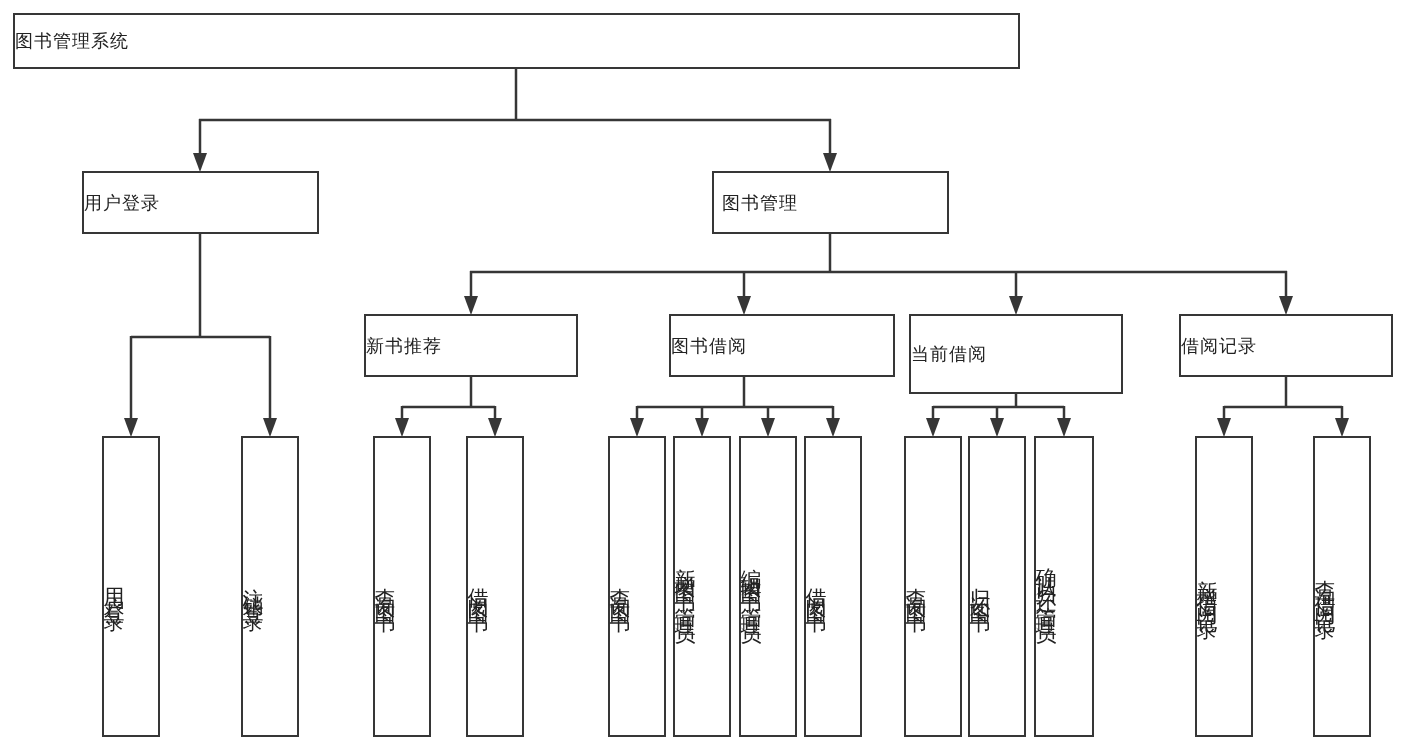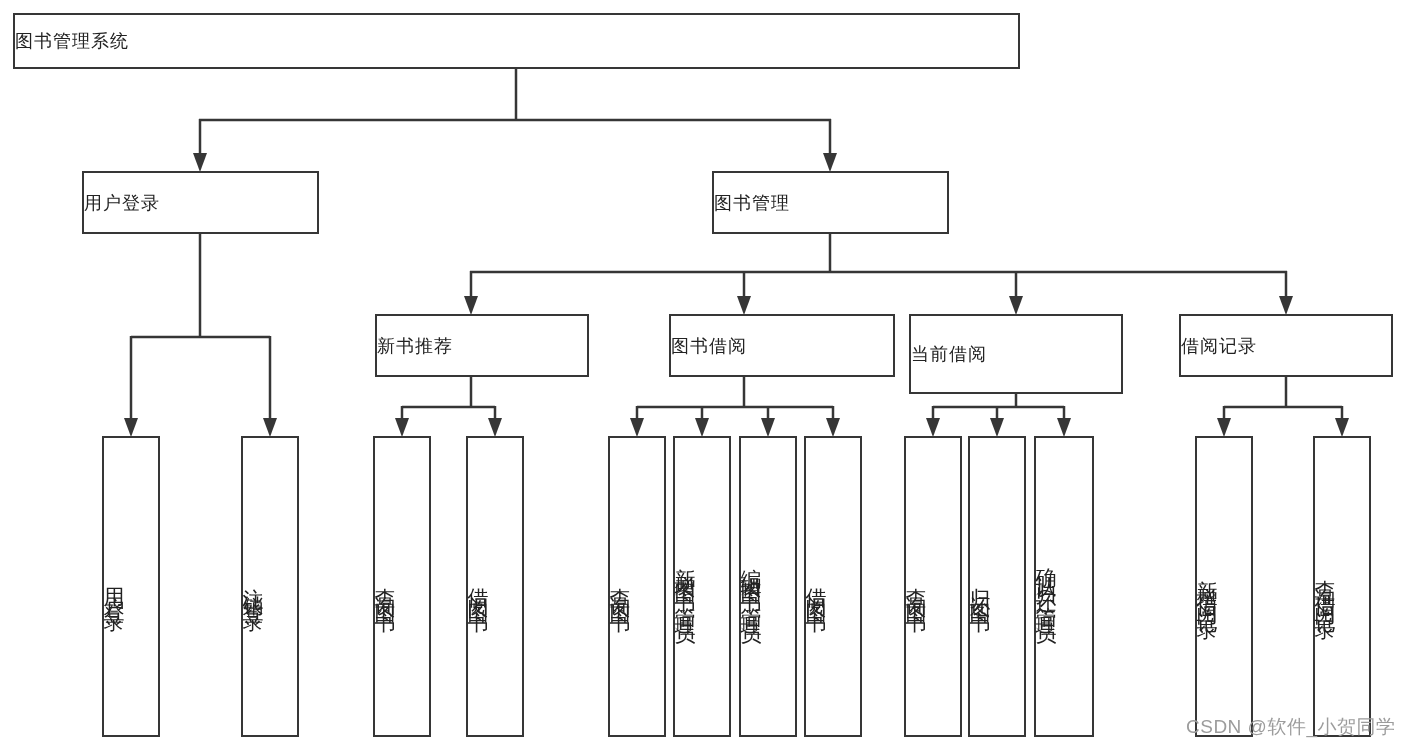--- a/index.html
+++ b/index.html
@@ -138,25 +138,25 @@
     </g>
   </svg>
 
   <div class="box" style="left:13px; top:13px; width:1007px; height:56px;">
     <span class="lbl">图书管理系统</span>
   </div>
 
   <div class="box" style="left:82px; top:171px; width:237px; height:63px;">
     <span class="lbl">用户登录</span>
   </div>
-  <div class="box" style="left:712px; top:171px; width:237px; height:63px;">
+  <div class="box" style="left:712px; top:171px; width:237px; height:63px;padding-left:8px;">
     <span class="lbl">图书管理</span>
   </div>
 
-  <div class="box" style="left:364px; top:314px; width:214px; height:63px;margin-left:11px;">
+  <div class="box" style="left:364px; top:314px; width:214px; height:63px;">
     <span class="lbl">新书推荐</span>
   </div>
   <div class="box" style="left:669px; top:314px; width:226px; height:63px;">
     <span class="lbl">图书借阅</span>
   </div>
   <div class="box" style="left:909px; top:314px; width:214px; height:80px;">
     <span class="lbl">当前借阅</span>
   </div>
   <div class="box" style="left:1179px; top:314px; width:214px; height:63px;">
     <span class="lbl">借阅记录</span>
@@ -199,15 +199,14 @@
     <span class="lbl">确认归还（管理员）</span>
   </div>
 
   <div class="box leaf" style="left:1195px; top:436px; width:58px; height:301px;">
     <span class="lbl">新增借阅记录</span>
   </div>
   <div class="box leaf" style="left:1313px; top:436px; width:58px; height:301px;">
     <span class="lbl">查询借阅记录</span>
   </div>
 
-  <div id="watermark">CSDN @软件_小贺同学</div>
 
 </div>
 
 </body></html>

